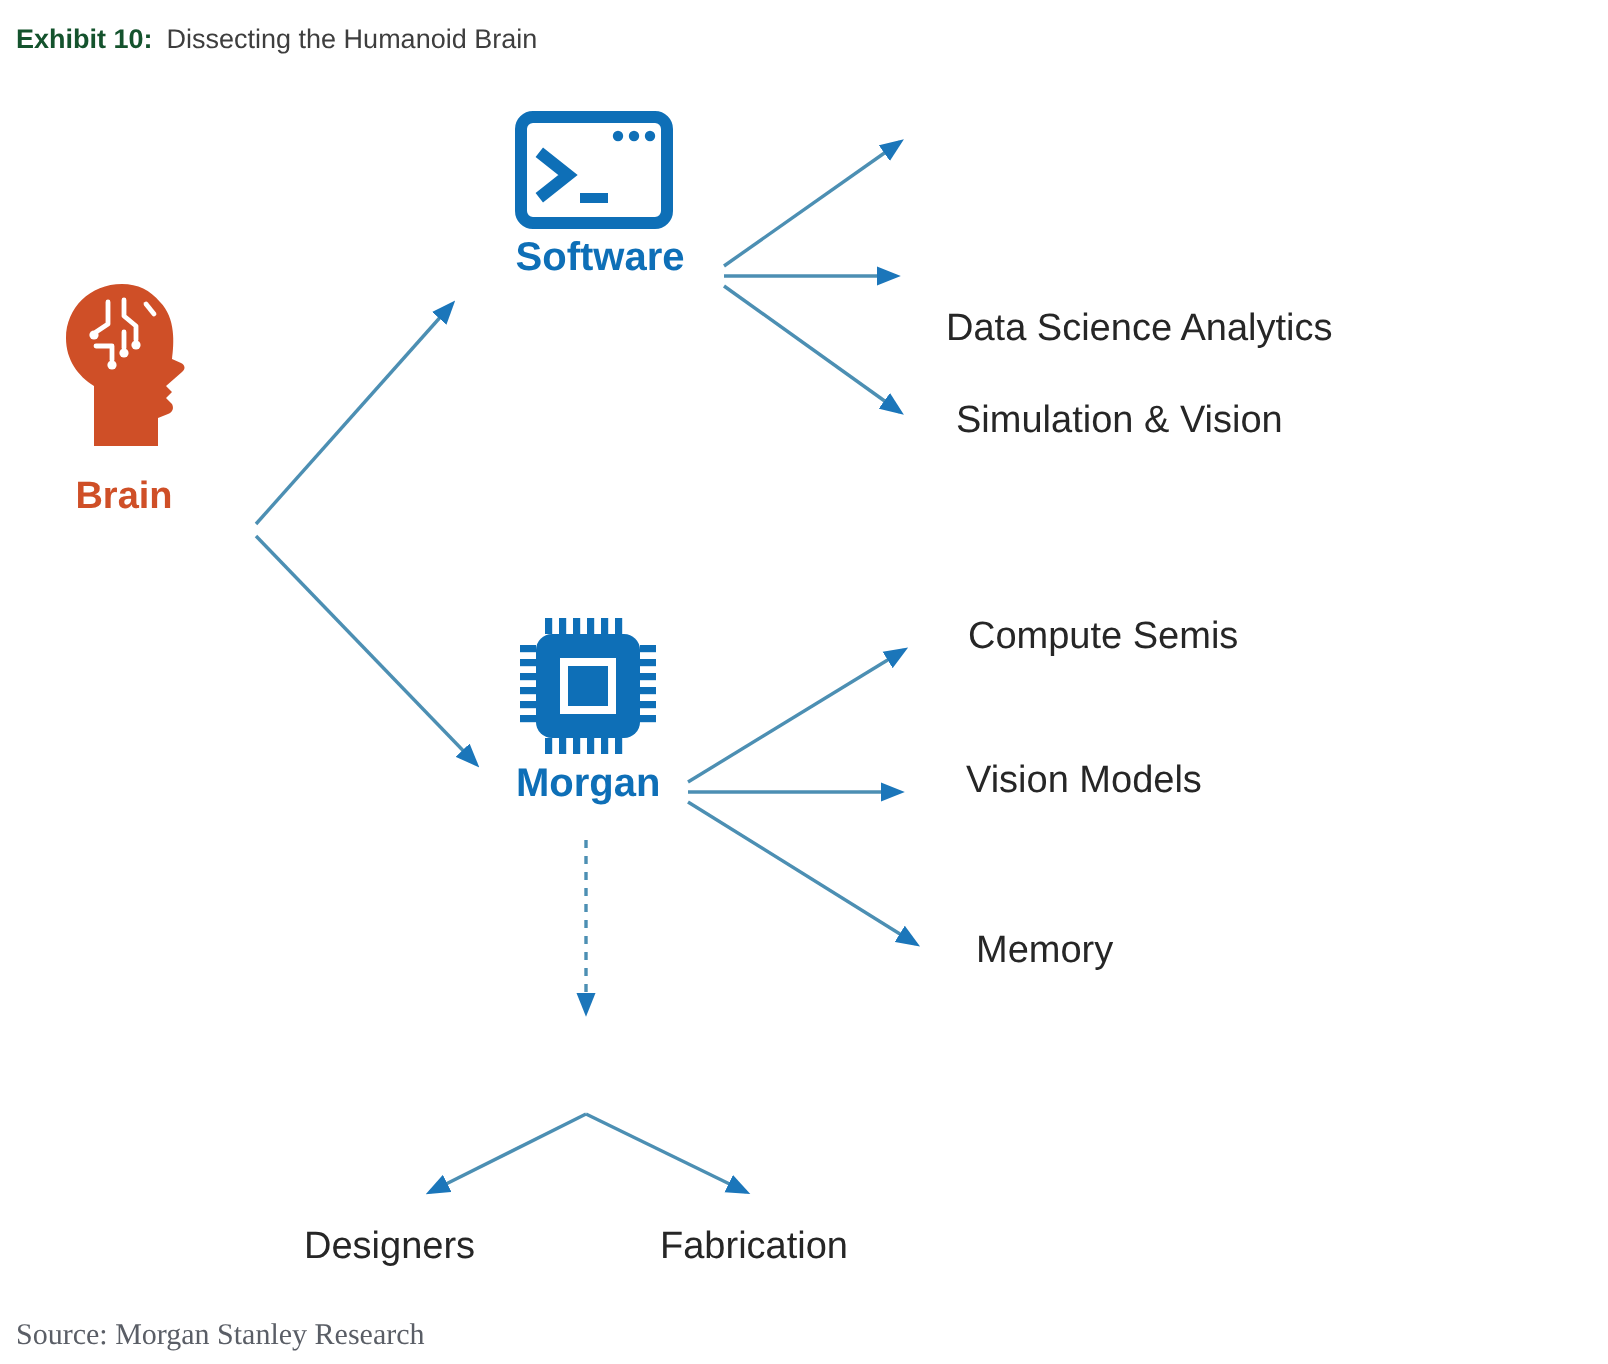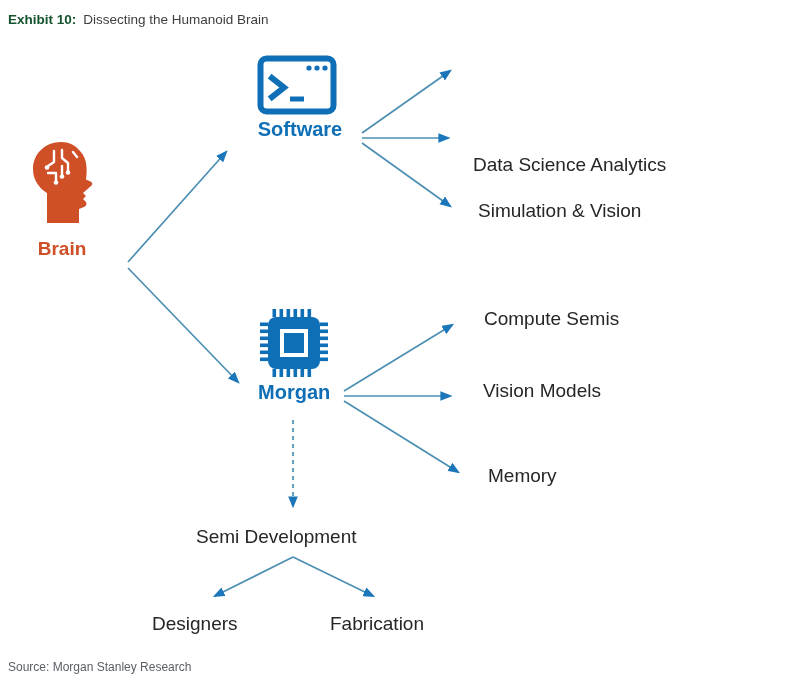--- a/index.html
+++ b/index.html
@@ -3,21 +3,21 @@
 <meta charset="utf-8">
 <style>
   html,body { margin:0; padding:0; background:#ffffff; }
   .canvas {
     position:relative; width:804px; height:682px; background:#ffffff;
     font-family:"Liberation Sans", sans-serif; overflow:hidden;
   }
   .abs { position:absolute; }
   .exhibit-title { left:8px; top:12px; font-size:13.5px; color:#3e3e3e; white-space:nowrap; }
   .exhibit-title .bold { font-weight:bold; margin-right:7px; color:#14532d; }
-  .source-line { left:8px; top:660px; font-size:12px; color:#5a5e66; white-space:nowrap; }
+  .source-line { left:8px; top:660px; font-size:15px; color:#5a5e66; white-space:nowrap;font-family:Liberation Serif, serif; }
 
   .arrow-layer { left:0; top:0; width:804px; height:682px; pointer-events:none; }
 
   .leaf-label { font-size:19px; color:#262626; white-space:nowrap; }
   .node-label-blue { color:#0e6fb7; font-weight:bold; font-size:20px; text-align:center; white-space:nowrap; }
   .node-label-orange { color:#cf4f27; font-weight:bold; font-size:19px; text-align:center; line-height:31px; white-space:nowrap; }
 
   .icon-box { display:block; }
 
   
@@ -140,19 +140,18 @@
   </svg>
   <div class="abs node-label-blue semis-label">Morgan</div>
 
   <div class="abs leaf-label lbl-datascience">Data Science Analytics</div>
   <div class="abs leaf-label lbl-compute">Compute Semis</div>
 
   <div class="abs leaf-label lbl-simulation">Simulation &amp; Vision</div>
   <div class="abs leaf-label lbl-vision">Vision Models</div>
   <div class="abs leaf-label lbl-memory">Memory</div>
 
-  <div class="abs leaf-label lbl-semidev">Semi Development</div>
   <div class="abs leaf-label lbl-designers">Designers</div>
   <div class="abs leaf-label lbl-fabrication">Fabrication</div>
 
   <div class="abs source-line">Source: Morgan Stanley Research</div>
 
 </div>
 
 </body></html>

